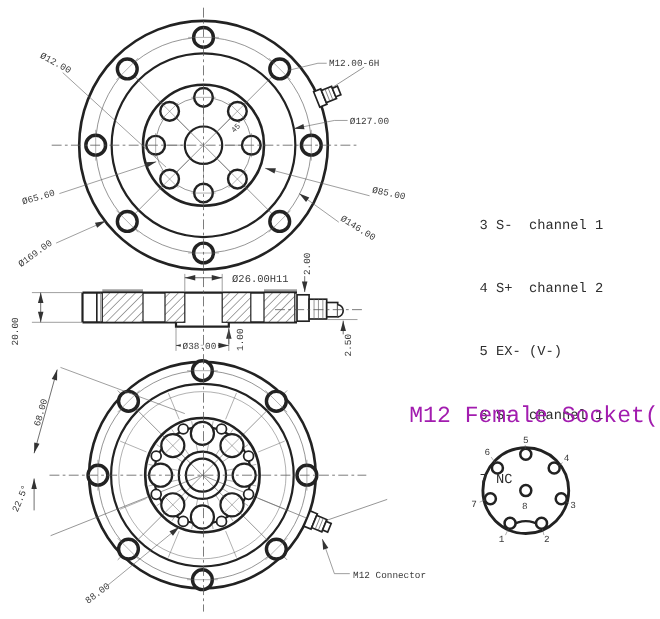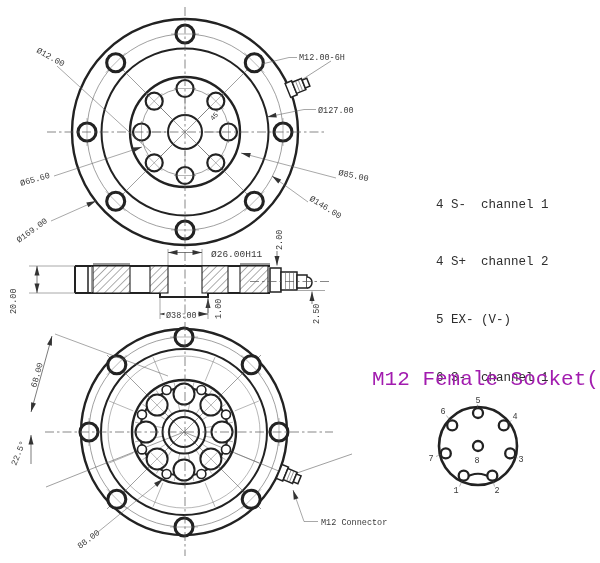--- a/index.html
+++ b/index.html
@@ -373,20 +373,21 @@
       <text class="t tp" x="431" y="461">7</text>
       <text class="t tp" x="521" y="462">3</text>
       <text class="t tp" x="456" y="493">1</text>
       <text class="t tp" x="497" y="493">2</text>
       <text class="t tp" x="477" y="463">8</text>
     </g>
   </g>
 </svg>
 
 <div class="pinlist">
-  <div>4 S-  channel 1</div>
+  <div>3 S-  channel 1</div>
   <div>4 S+  channel 2</div>
   <div>5 EX- (V-)</div>
   <div>6 S-  channel 1</div>
+  <div>7 NC</div>
   
 </div>
 
 <div class="sock-title">M12 Female Socket(8PIN)</div>
 
 </body></html>

